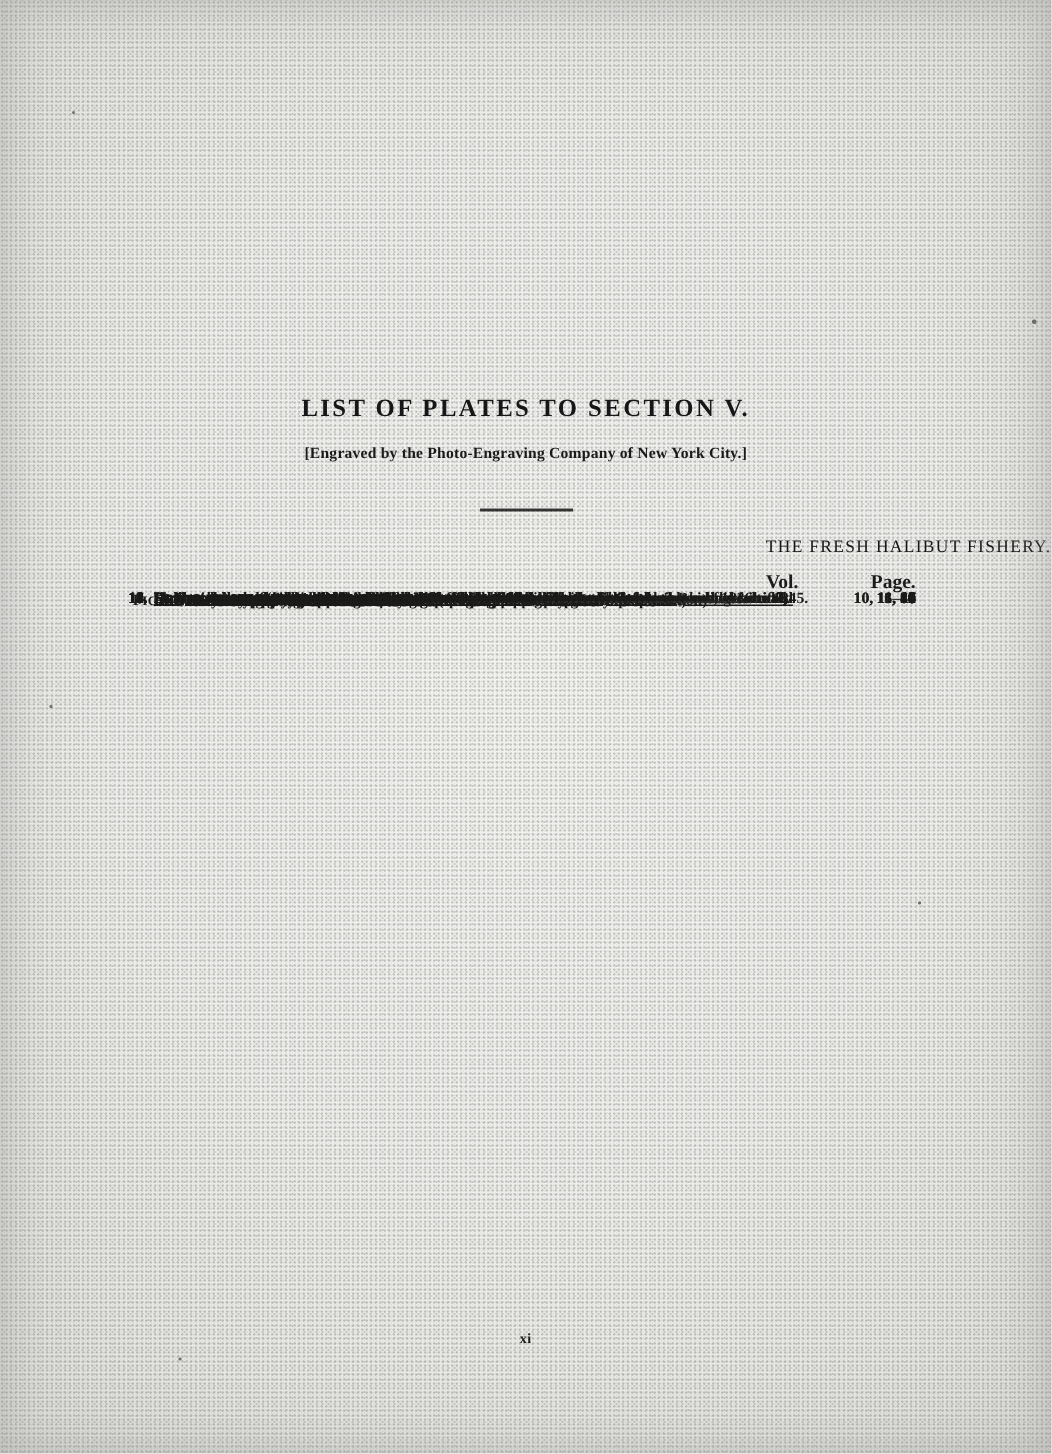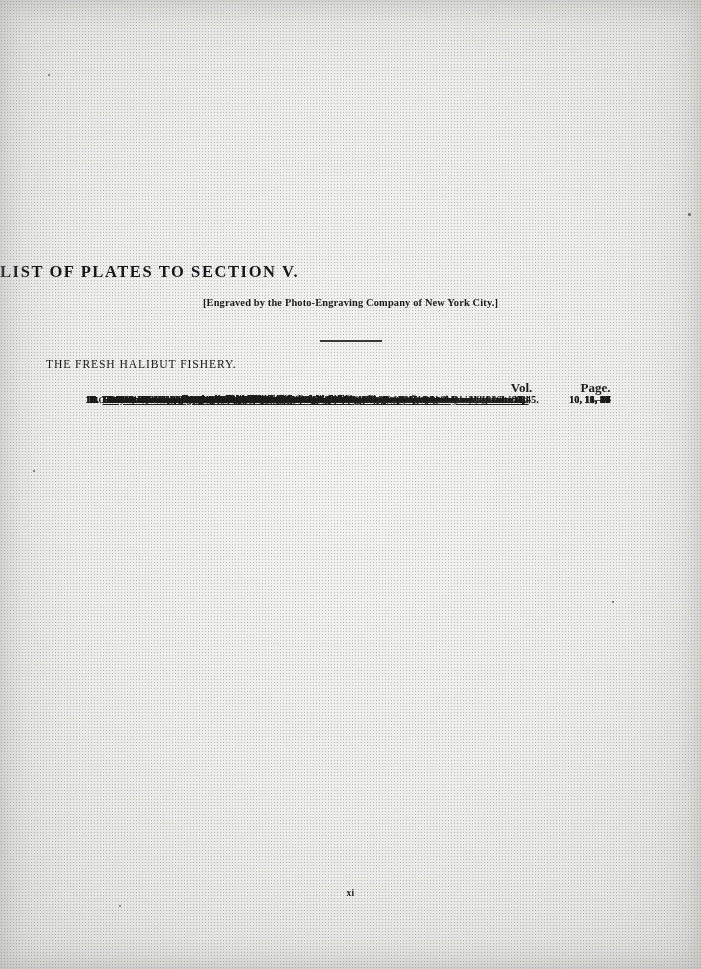--- a/index.html
+++ b/index.html
@@ -55,20 +55,21 @@
 
   
   #content {
     position: absolute;
     left: 0; top: 0;
     width: 701px;
     color: #1d1d1c;
   }
 
   .title {
+    text-align: center;
     font-size: 16.5px;
     letter-spacing: 1.6px;
     font-weight: 700;
     margin-top: 262px;
     color: #18181a;
   }
   .engraver {
     text-align: center;
     font-size: 10.4px;
     font-weight: 700;
@@ -83,21 +84,21 @@
     height: 1.6px;
     background: #3a3a38;
   }
   .pageref {
     text-align: center;
     font-size: 10.6px;
     margin-top: 18px;
     color: #1c1c1c;
   }
   .sectionhead {
-    text-align: left;
+    text-align: right;
     font-size: 11.6px;
     letter-spacing: .9px;
     margin-top: 12px;
     color: #18181a;
     margin-left: 46px;
   }
 
   
   #list {
     position: relative;

